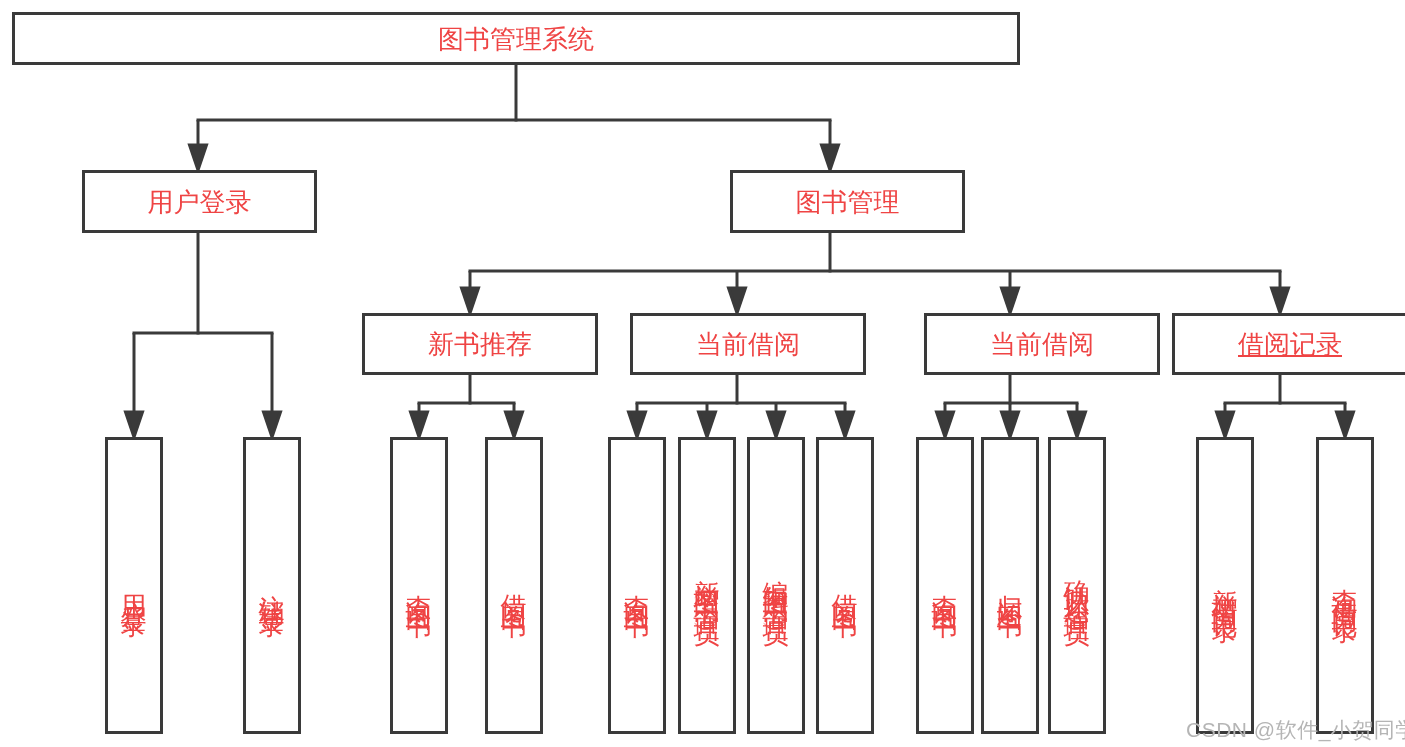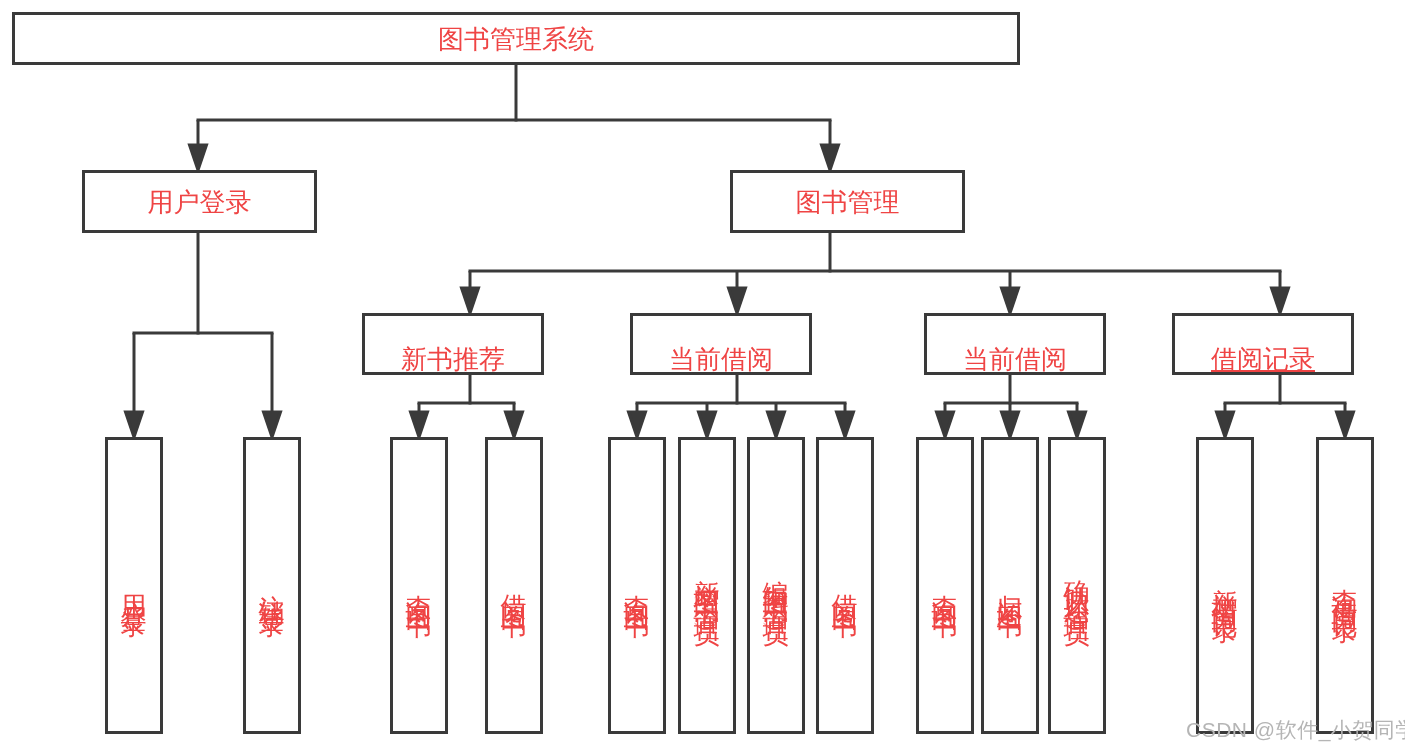--- a/index.html
+++ b/index.html
@@ -33,21 +33,21 @@
     line-height: 1;
     white-space: nowrap;
   }
   .root {
     left: 12px; top: 12px; width: 1008px; height: 53px;
   }
   .lvl2 {
     top: 170px; width: 235px; height: 63px;
   }
   .lvl3 {
-    top: 313px; width: 182px; height: 62px; align-items: flex-end;
+    top: 313px; width: 236px; height: 62px;
   }
   .leaf {
     top: 437px; width: 58px; height: 297px;
   }
   .leaf .vtext {
     writing-mode: vertical-rl;
     text-orientation: mixed;
     font-size: 26px;
     letter-spacing: 6px;
     white-space: nowrap;

